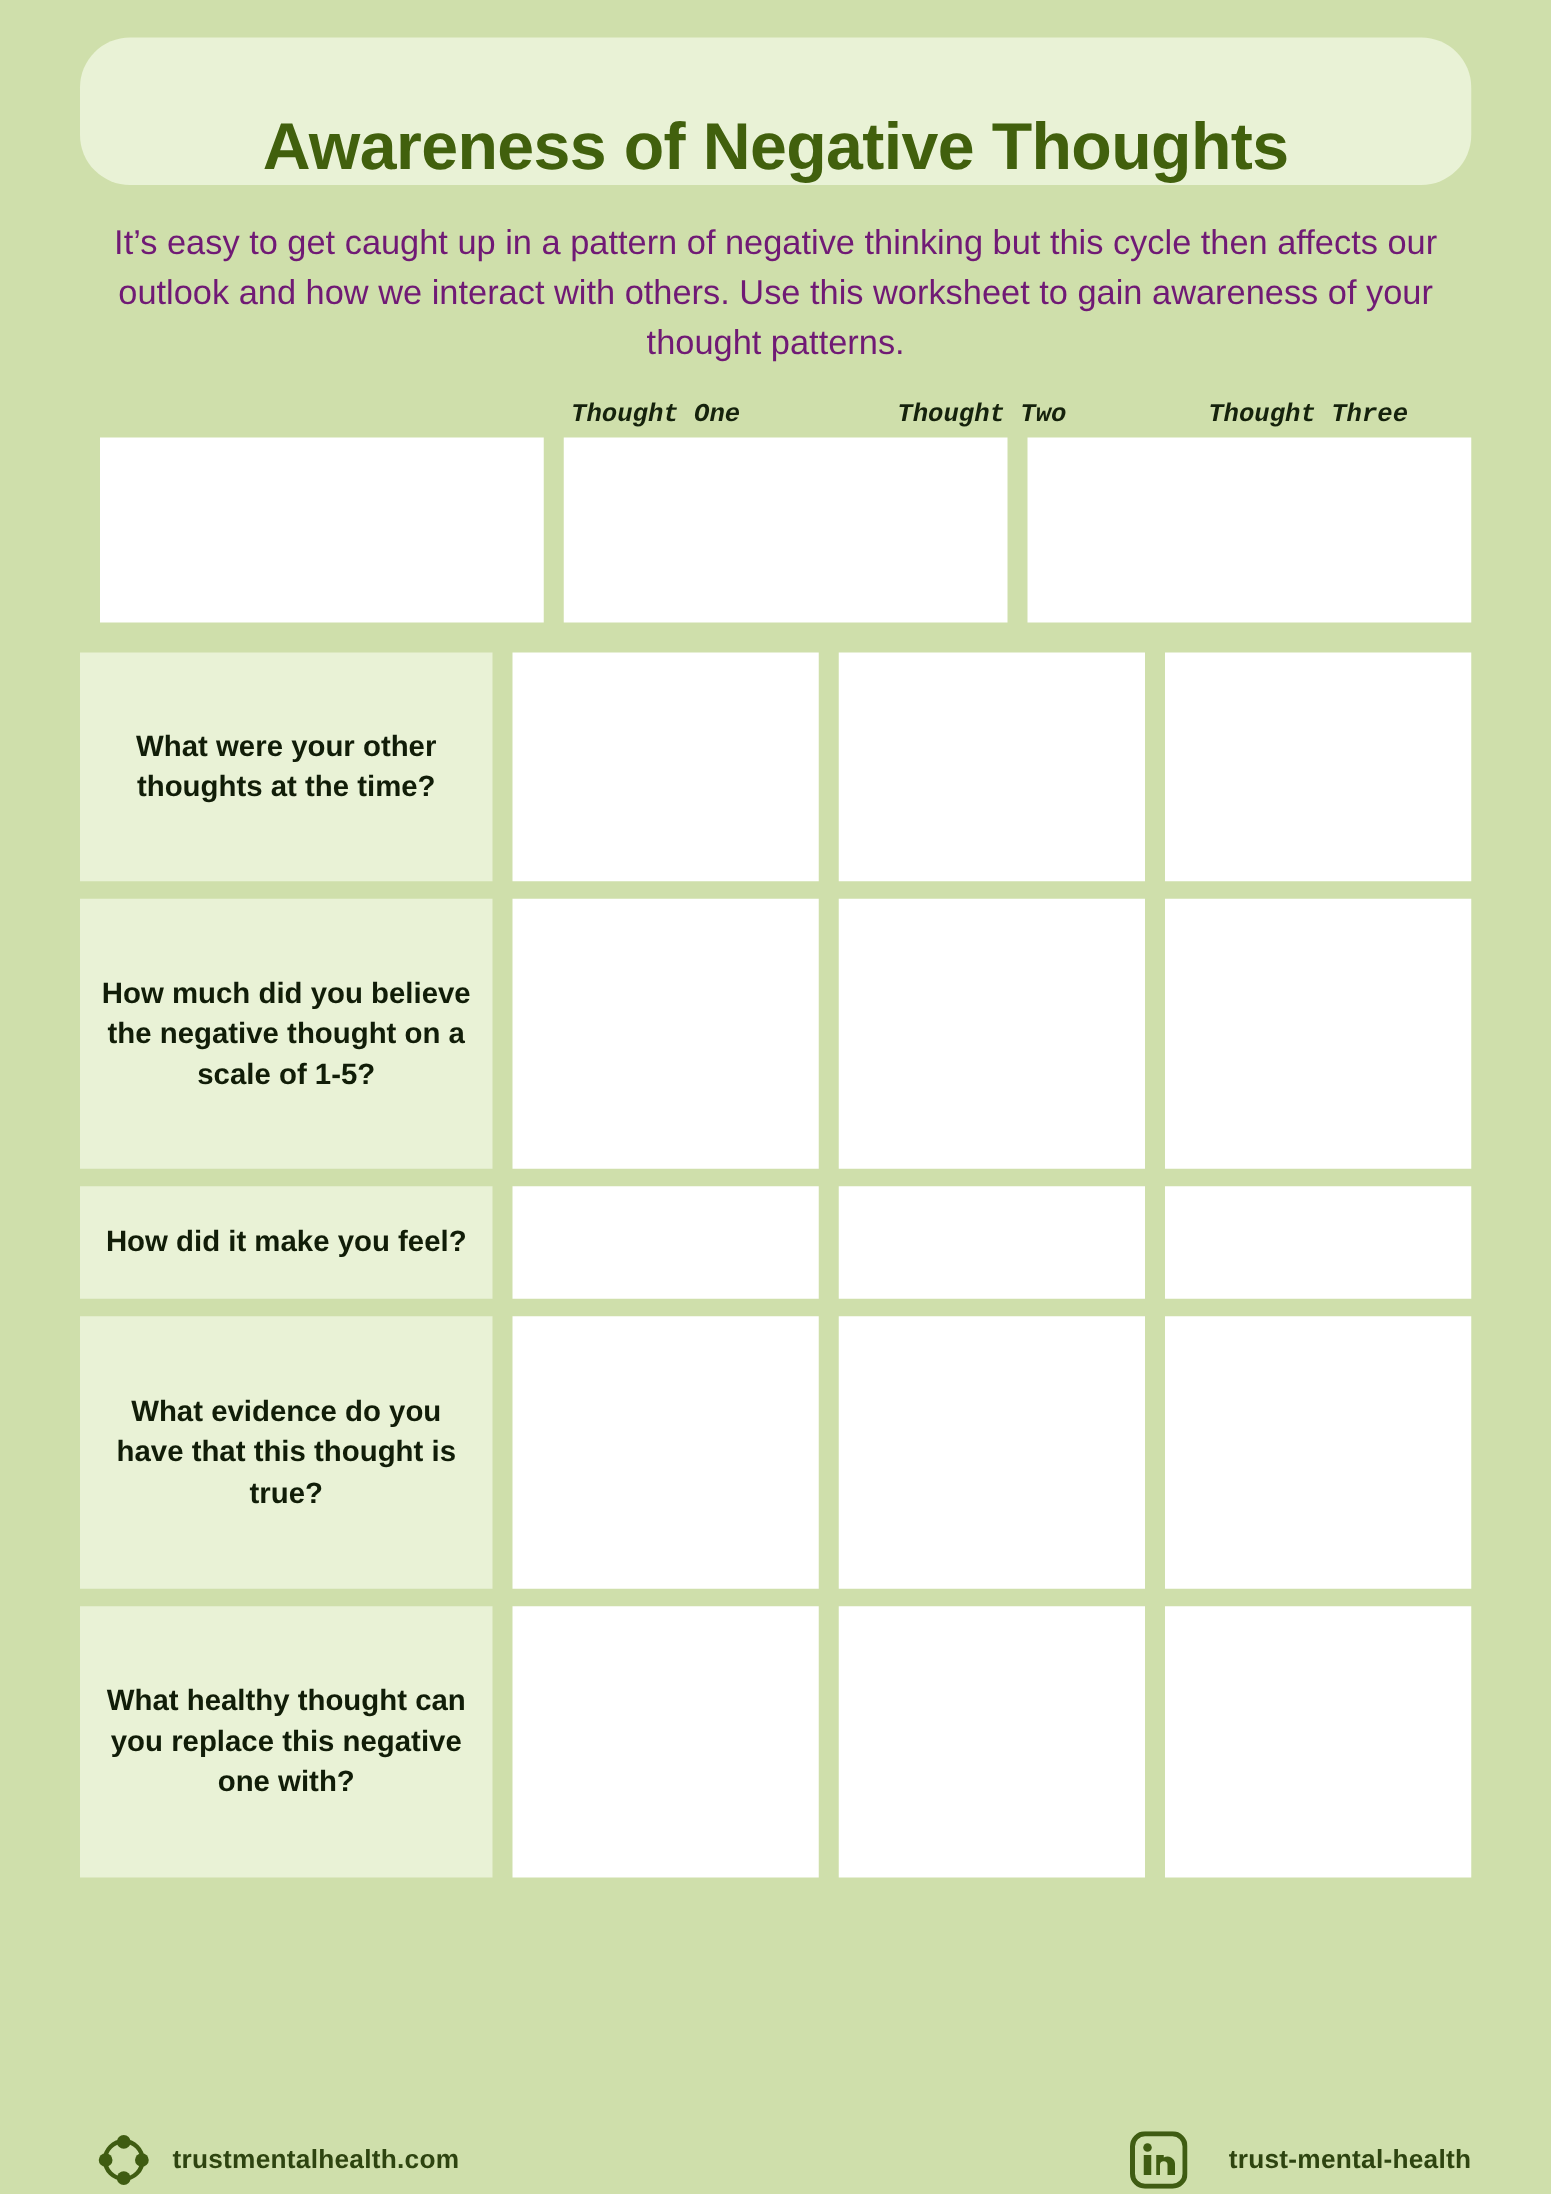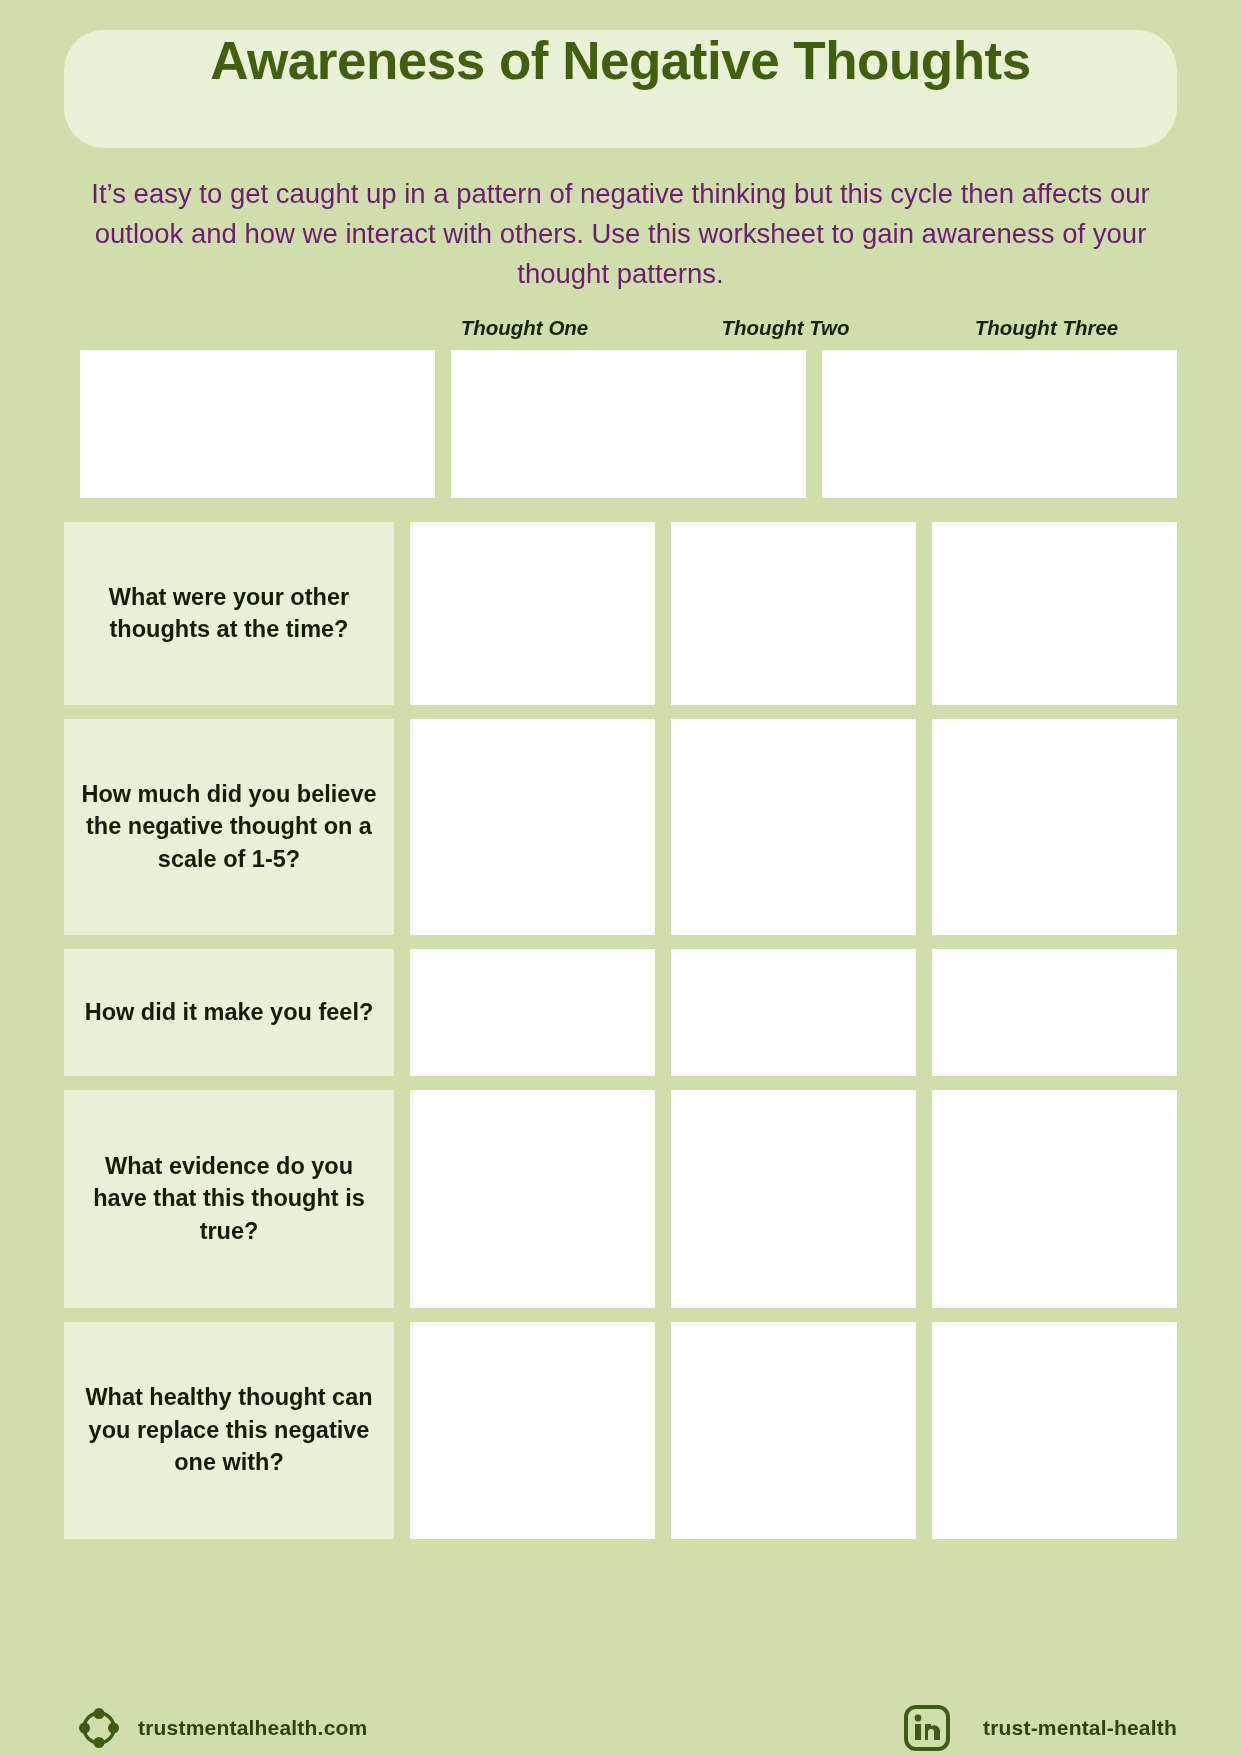--- a/index.html
+++ b/index.html
@@ -20,21 +20,21 @@
     box-sizing: border-box;
     padding: 0 64px;
   }
   
   .title-card {
     margin-top: 30px;
     background: #e9f2d6;
     border-radius: 40px;
     height: 118px;
     display: flex;
-    align-items: flex-start;
+    align-items: flex-end;
     justify-content: center;
   }
   .title-card h1 {
     margin: 0;
     font-size: 53px;
     font-weight: 800;
     color: #41600d;
     letter-spacing: -0.5px;
     text-align: center;
   }
@@ -46,22 +46,23 @@
     font-size: 27.5px;
     line-height: 1.45;
     color: #701a75;
   }
   
   .table {
     margin-top: 22px;
   }
   .col-headers {
     display: flex;
-    align-items: flex-start;
+    align-items: center;
     height: 34px;
+    font-family: Liberation Mono, monospace;
   }
   .col-headers .spacer {
     width: 330px;
     flex: 0 0 330px;
   }
   .col-head {
     flex: 1 1 0;
     text-align: center;
     font-size: 20.5px;
     font-style: italic;
@@ -94,21 +95,21 @@
   }
   .cell {
     flex: 1 1 0;
     background: #ffffff;
     margin-left: 16px;
   }
   
   .r0 { height: 148px; }
   .r1 { height: 183px; margin-top: 24px; }
   .r2 { height: 216px; }
-  .r3 { height: 127px; border-radius: 17px; }
+  .r3 { height: 90px; border-radius: 17px; }
   .r4 { height: 218px; }
   .r5 { height: 217px; }
 
   
   .footer {
     position: absolute;
     left: 64px;
     right: 64px;
     bottom: 34px;
     display: flex;

